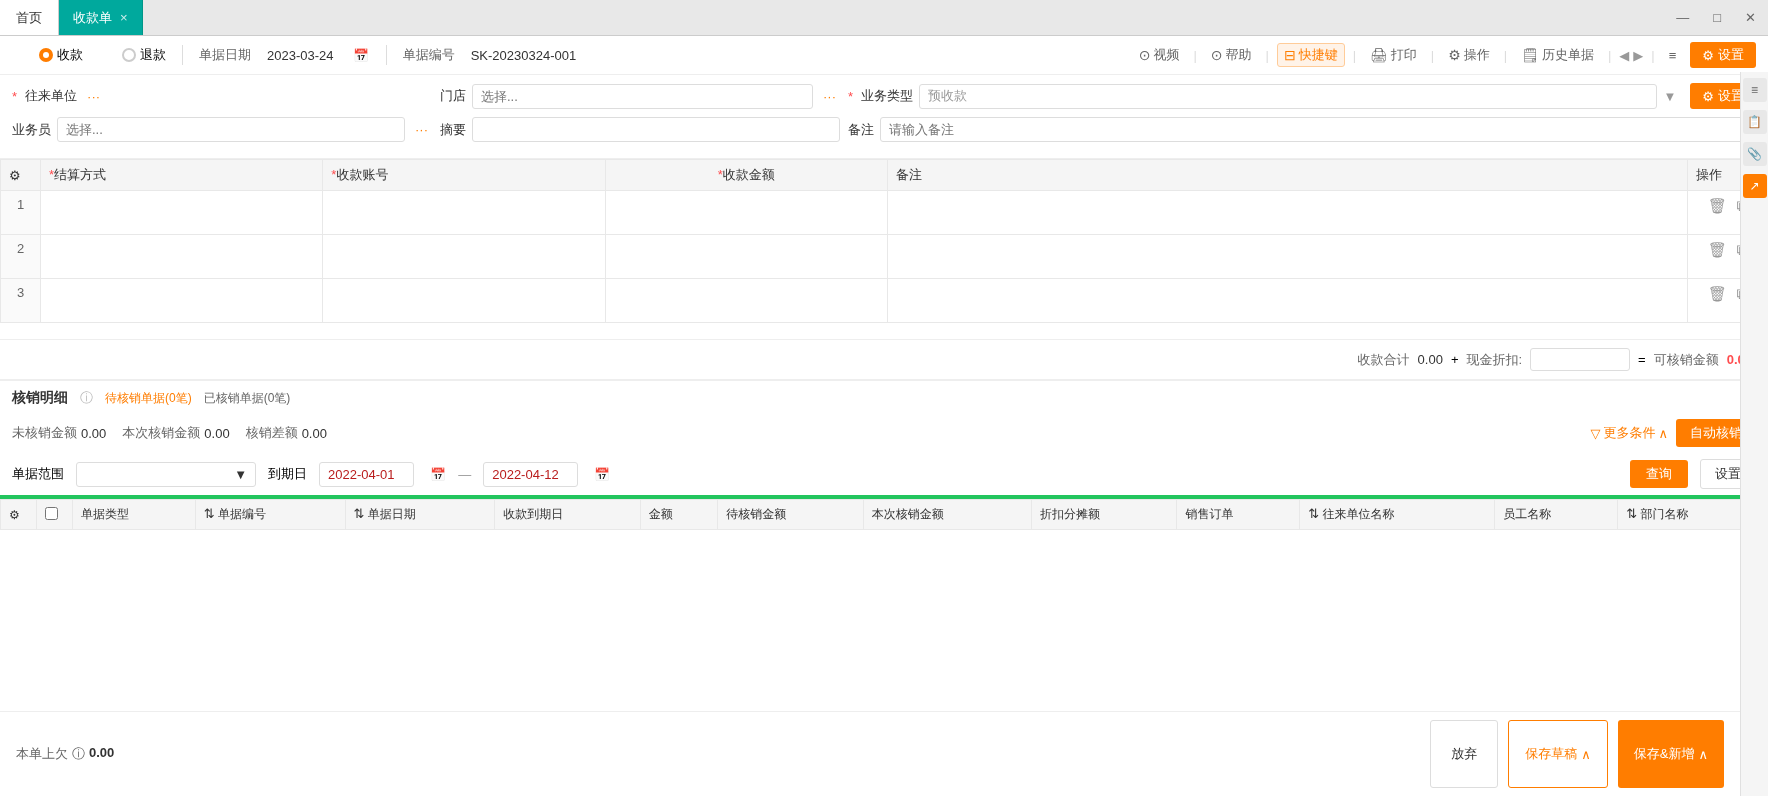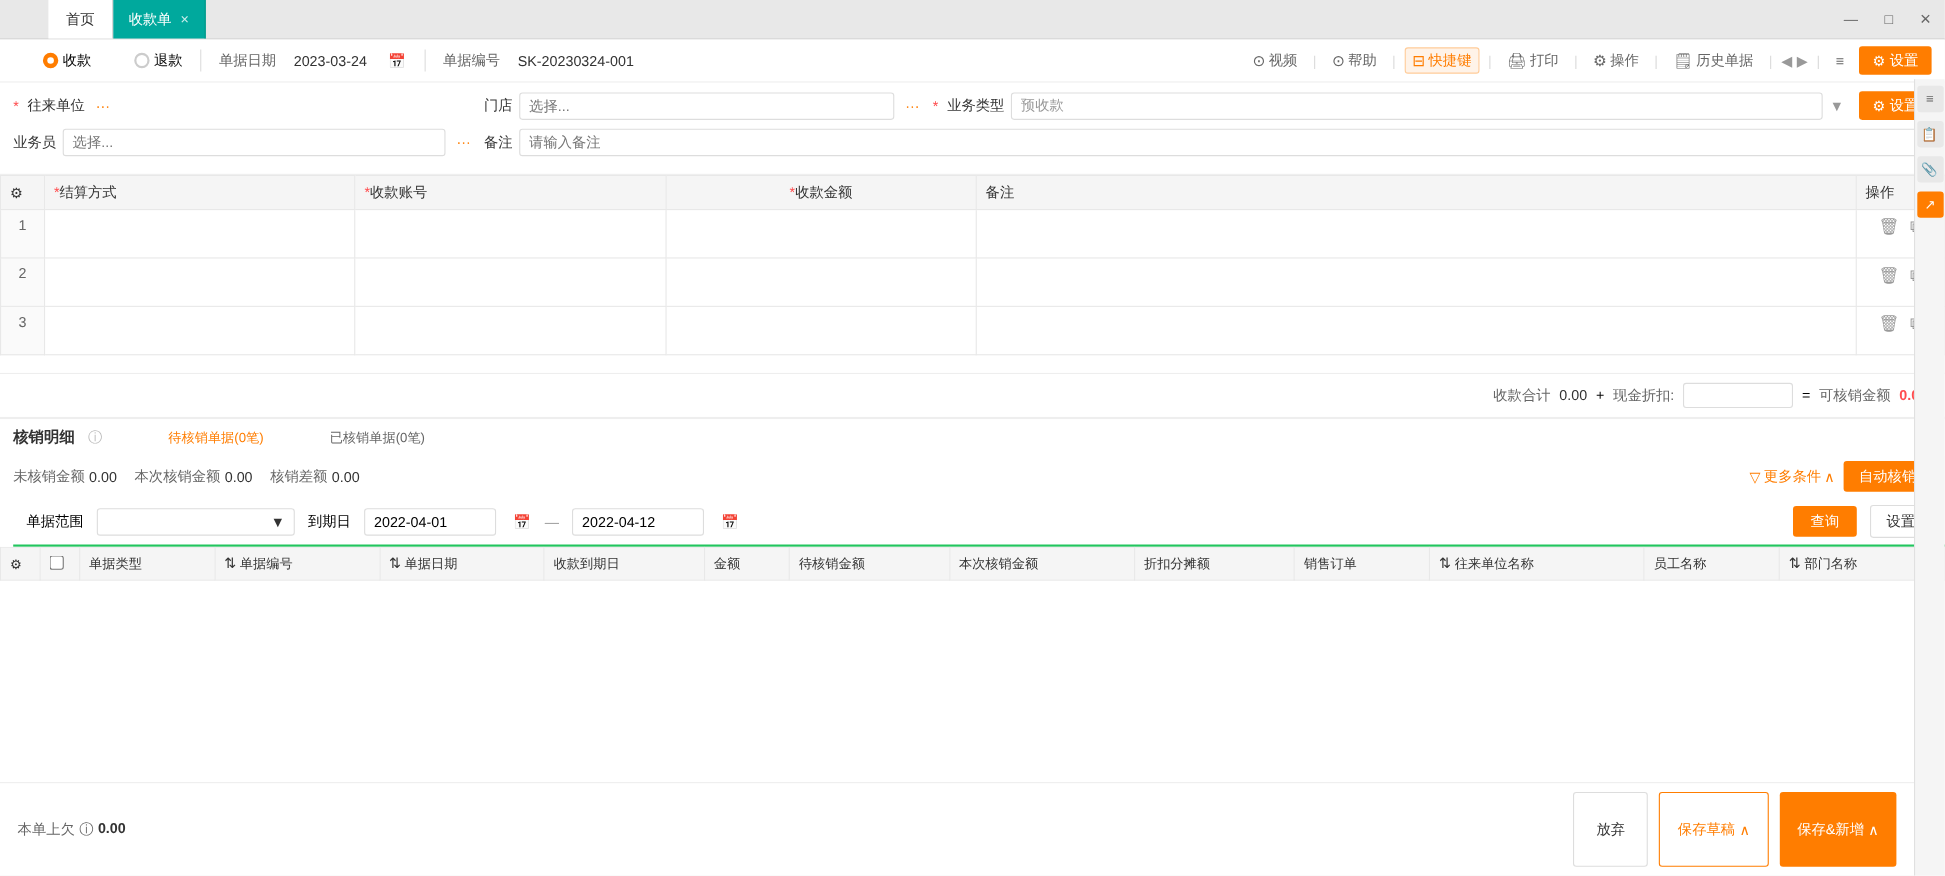--- a/index.html
+++ b/index.html
@@ -2,21 +2,20 @@
 <html><head>
   <meta charset="utf-8">
   <style>
     * { box-sizing: border-box; margin: 0; padding: 0; font-family: 'Microsoft YaHei', Arial, sans-serif; font-size: 13px; }
     body { background: #f0f0f0; width: 1768px; height: 796px; overflow: hidden; }
 
     
     .tab-bar {
       display: flex; align-items: center; background: #e8e8e8; height: 36px;
       border-bottom: 1px solid #ccc;
-      padding-left: 44px;
     }
     .tab-home {
       background: #fff; padding: 0 16px; height: 100%; display: flex; align-items: center;
       color: #333; cursor: pointer; border-right: 1px solid #ccc;
     }
     .tab-active {
       background: #00a99d; color: #fff; padding: 0 14px; height: 100%;
       display: flex; align-items: center; cursor: pointer; border-right: 1px solid #009688;
     }
     .tab-active .tab-close { margin-left: 8px; opacity: 0.8; cursor: pointer; }
@@ -70,35 +69,35 @@
     .summary-bar { display: flex; align-items: center; justify-content: flex-end; padding: 8px 16px; border-top: 1px solid #eee; gap: 8px; background: #fff; flex-shrink: 0; }
     .summary-bar .label { color: #666; }
     .summary-bar .value { color: #333; }
     .summary-bar .highlight { color: #ff4d4f; font-weight: 600; }
     .summary-input { border: 1px solid #ddd; border-radius: 3px; padding: 3px 8px; width: 100px; }
 
     
     .section-header { display: flex; align-items: center; gap: 12px; padding: 8px 12px; background: #fff; border-top: 2px solid #eee; flex-shrink: 0; }
     .section-title { font-size: 14px; font-weight: 600; color: #333; }
     .info-icon { color: #bbb; cursor: pointer; }
-    .tab-link { color: #ff7d00; cursor: pointer; font-size: 12px; margin-left: 48px; }
+    .tab-link { color: #ff7d00; cursor: pointer; font-size: 12px; }
     .tab-link.inactive { color: #666; }
 
     .verif-stats { display: flex; align-items: center; gap: 16px; padding: 4px 12px 6px; flex-shrink: 0; }
     .verif-stat { display: flex; align-items: center; gap: 4px; }
     .verif-stat .label { color: #666; }
     .verif-stat .value { color: #333; }
 
     .filter-bar { display: flex; align-items: center; justify-content: flex-end; padding: 4px 12px; gap: 8px; flex-shrink: 0; }
     .filter-btn { color: #ff7d00; cursor: pointer; display: flex; align-items: center; gap: 3px; }
     .auto-btn { background: #ff7d00; color: #fff; border: none; padding: 5px 14px; border-radius: 3px; cursor: pointer; }
 
-    .date-filter-row { display: flex; align-items: center; padding: 6px 12px; gap: 12px; border-bottom: 2px solid #22c55e; flex-shrink: 0; margin-left: 12px; }
+    .date-filter-row { display: flex; align-items: center; padding: 6px 12px; gap: 12px; border-bottom: 4px solid #22c55e; flex-shrink: 0; }
     .date-select { border: 1px solid #ddd; border-radius: 3px; padding: 4px 8px; min-width: 180px; color: #333; display: flex; align-items: center; justify-content: space-between; cursor: pointer; }
-    .date-input { border: 1px solid #ddd; border-radius: 3px; padding: 4px 8px; color: #000000; width: 120px; }
+    .date-input { border: 1px solid #ddd; border-radius: 3px; padding: 4px 8px; color: #b91c1c; width: 95px; }
     .date-sep { color: #999; }
     .query-btn { background: #ff7d00; color: #fff; border: none; padding: 5px 16px; border-radius: 3px; cursor: pointer; margin-left: auto; }
     .settings-btn2 { background: #fff; color: #333; border: 1px solid #ddd; padding: 5px 14px; border-radius: 3px; cursor: pointer; }
 
     
     .bottom-table-area { flex-shrink: 0; overflow: hidden; }
     .bottom-table { width: 100%; border-collapse: collapse; }
     .bottom-table th { background: #f5f5f5; border: 1px solid #e8e8e8; padding: 6px 8px; color: #333; font-weight: 500; text-align: left; white-space: nowrap; font-size: 12px; }
 
     
@@ -226,20 +225,24 @@
           <span>⚙</span>
           <span>设置</span>
         </button>
       </div>
     </div>
     <div class="form-row">
       <div class="form-field" style="max-width:420px;">
         <label>业务员</label>
         <input class="form-input" type="text" placeholder="选择..." style="">
         <span class="more-btn">···</span>
+      </div>
+      <div class="form-field" style="max-width:400px;">
+        <label>摘要</label>
+        <input class="form-input" type="text" style="">
       </div>
       <div class="form-field">
         <label>备注</label>
         <input class="form-input" type="text" placeholder="请输入备注" style="">
       </div>
     </div>
   </div>
 
   <div class="table-area" style="max-height:180px; overflow-y:auto;">
     <table class="data-table">

